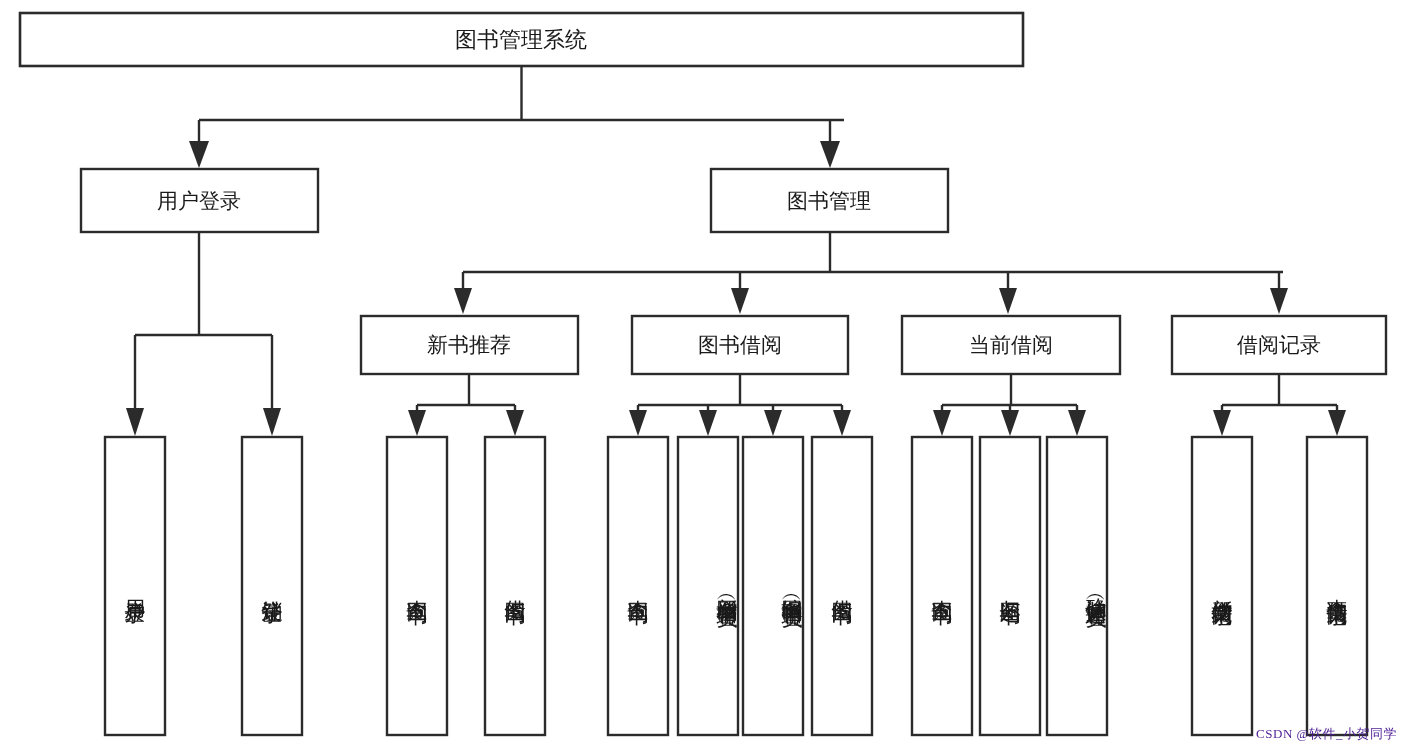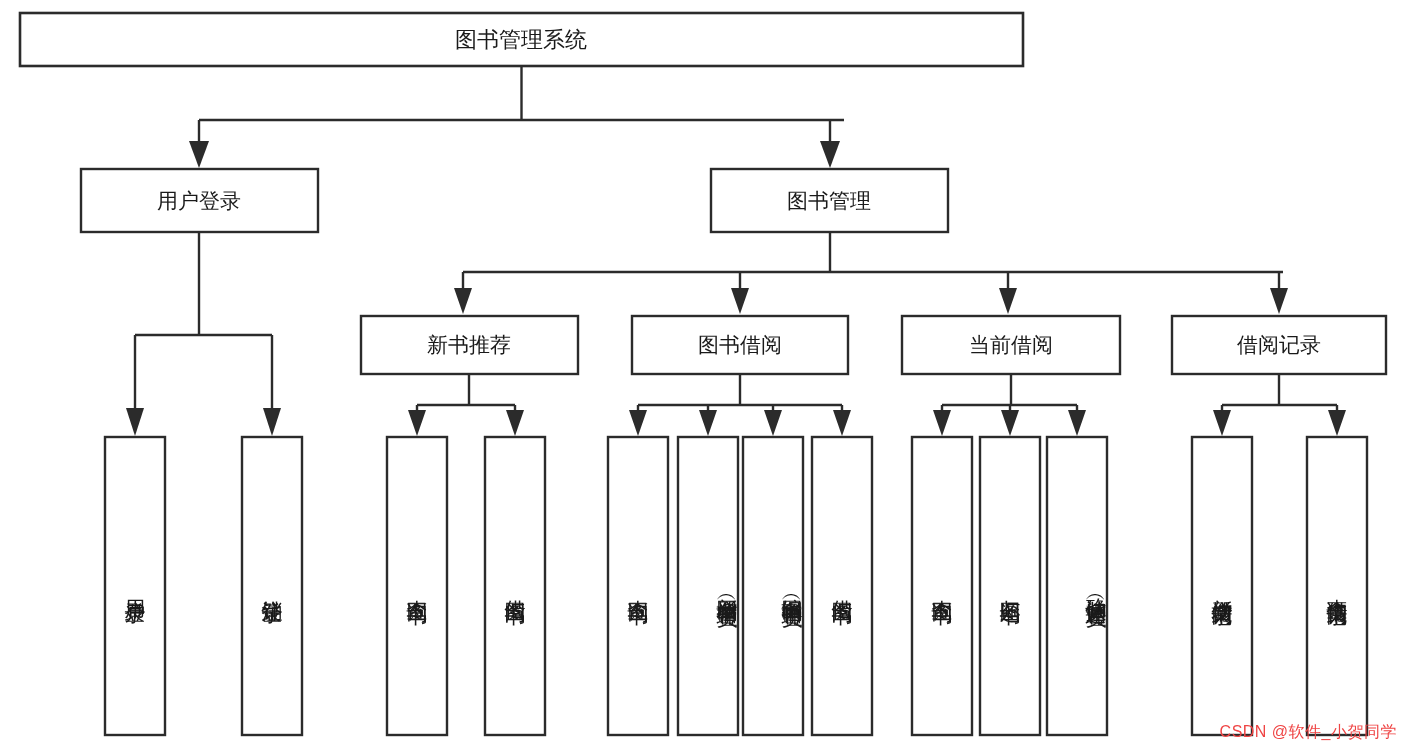--- a/index.html
+++ b/index.html
@@ -73,23 +73,23 @@
     line-height: 1.04;
     letter-spacing: 1.5px;
     white-space: nowrap;
     pointer-events: none;
     text-align: center;
   }
   .watermark {
     position: absolute;
     right: 8px;
     bottom: 4px;
-    font-family: Liberation Sans, sans-serif;
-    font-size: 16px;
-    color: #ef4444;
+    font-family: Liberation Serif, serif;
+    font-size: 13px;
+    color: #4c1d95;
     letter-spacing: 0.5px;
     white-space: nowrap;
   }
 </style>
 </head>
 <body>
 
 <div id="diagram-root">
 
   <svg id="flow-svg" viewBox="0 0 1405 747" xmlns="http://www.w3.org/2000/svg">

